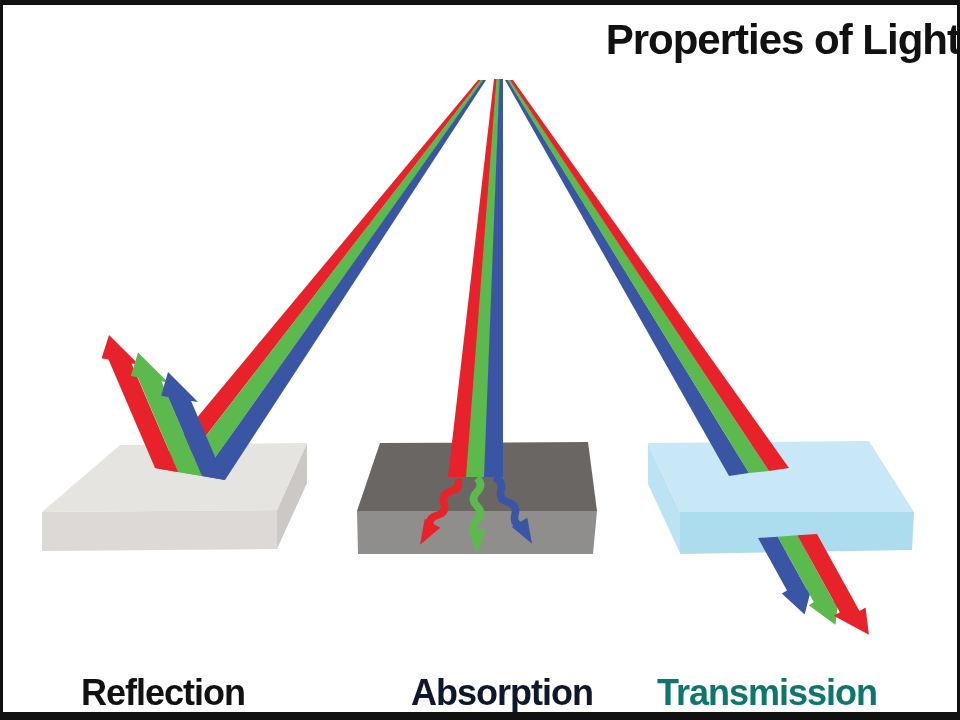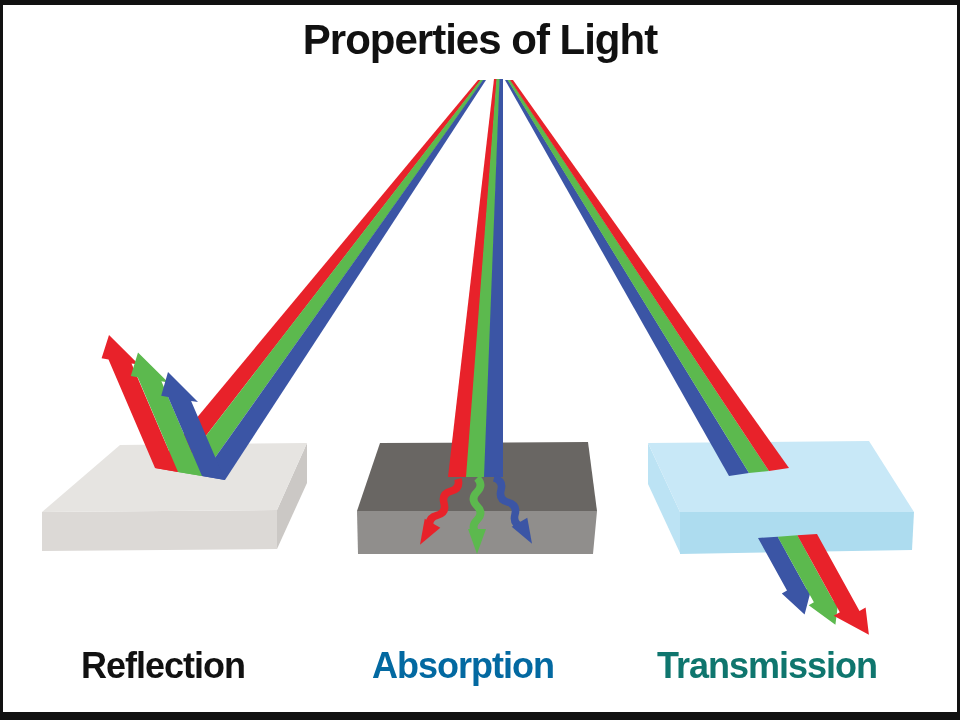--- a/index.html
+++ b/index.html
@@ -14,28 +14,28 @@
     position:absolute;inset:0;
     border-style:solid;
     border-width:5px 3px 8px 3px;
     box-sizing:border-box;
     pointer-events:none;
   }
   .diagram-svg{position:absolute;left:0;top:0;}
   .title{
     position:absolute;
     left:0;right:0;top:16px;
-    text-align:center;
+    text-align:right;
     font-size:42px;
     font-weight:800;
     letter-spacing:-1px;
   }
   .panel-label{
     position:absolute;
-    top:645px;
+    top:672px;
     width:260px;
     text-align:center;
     font-size:36px;
     font-weight:800;
     letter-spacing:-1px;
   }
   .label-reflection{left:33px;}
   .label-absorption{left:333px;}
   .label-transmission{left:637px;}
 </style>
@@ -103,17 +103,17 @@
     <g>
       <polygon points="758,538 777.7,536.7 806.7,589.2 812,586.3 804.6,614.6 781.8,593.4 787,590.5" fill="#3B55A5"></polygon>
       <polygon points="777.7,536.7 797.3,535.3 833.5,600.9 838.8,598 835.4,624.8 808.7,605.2 813.9,602.3" fill="#5CB94E"></polygon>
       <polygon points="797.3,535.3 817,534 859.5,611 865.6,607.6 868.9,634.7 833.7,615.7 839.8,612.3" fill="#E8222A"></polygon>
     </g>
   </svg>
 
   <div class="title" style="color: rgb(17, 17, 17);">Properties of Light</div>
 
   <div class="panel-label label-reflection" style="color: rgb(17, 17, 17);">Reflection</div>
-  <div class="panel-label label-absorption" style="color: #0369a1;">Absorption</div>
+  <div class="panel-label label-absorption" style="color: #0f172a; text-align: right;">Absorption</div>
   <div class="panel-label label-transmission" style="color: #0f766e;">Transmission</div>
 
   <div class="frame" style="border-color: rgb(17, 17, 17);"></div>
 </div>
 
 </body></html>

